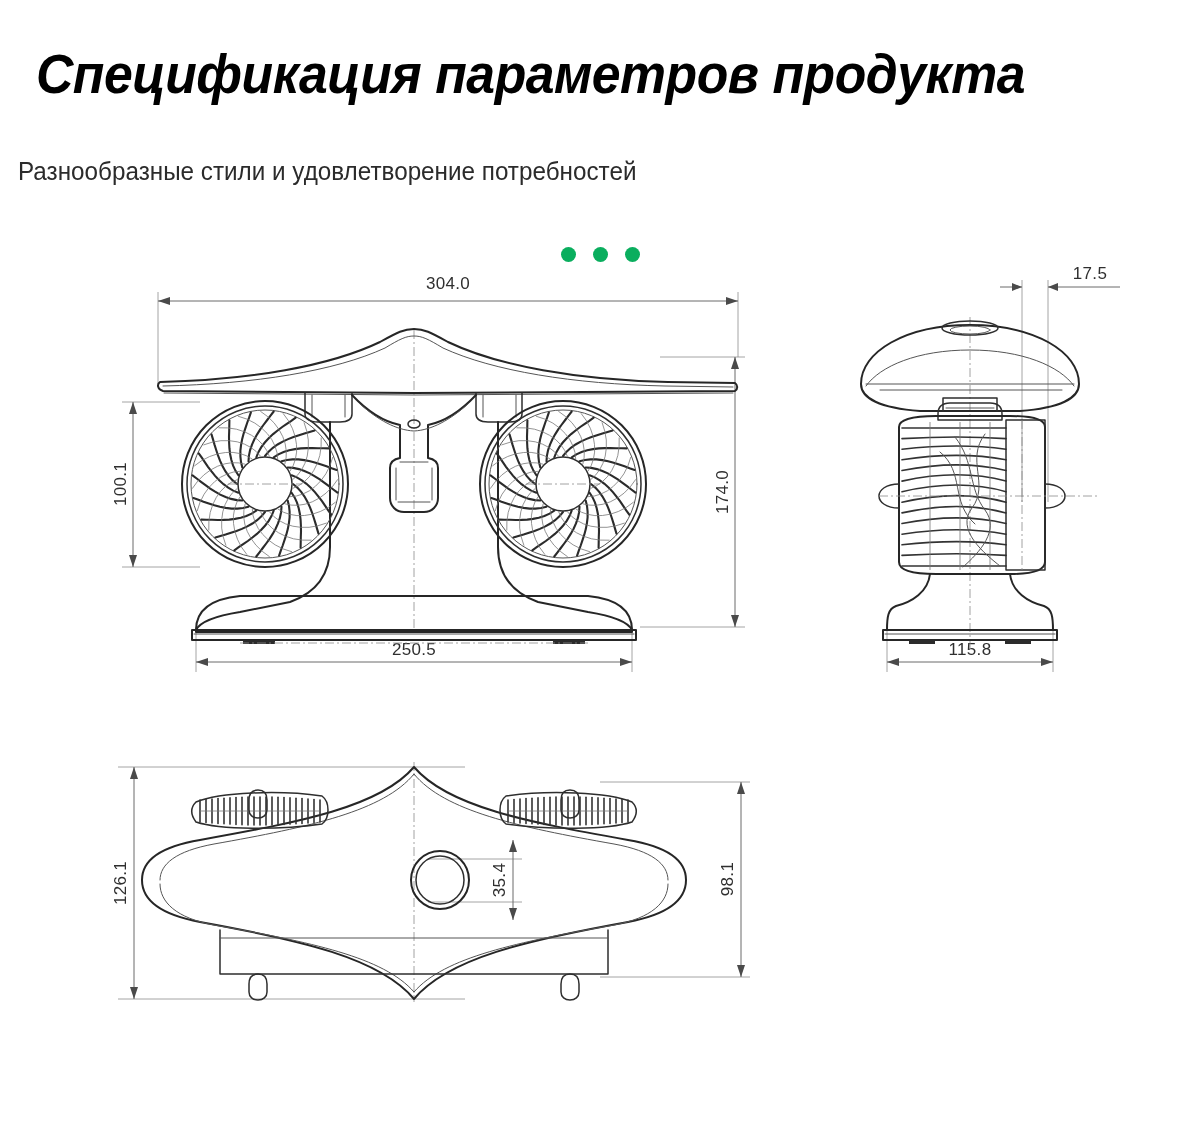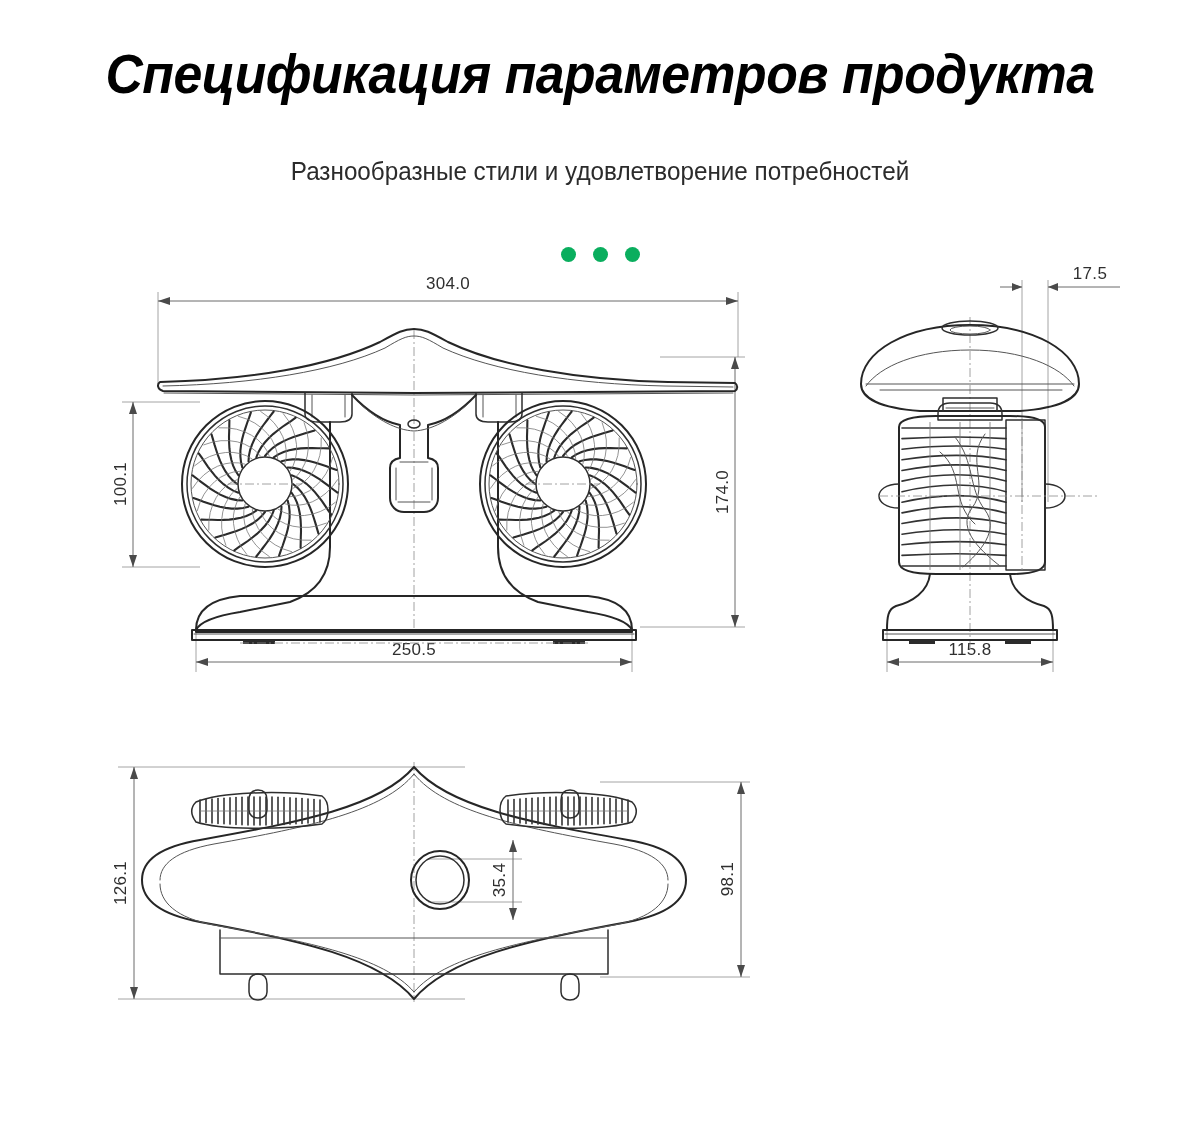--- a/index.html
+++ b/index.html
@@ -11,21 +11,21 @@
     width: 1200px;
     height: 1130px;
     font-family: "Liberation Sans", sans-serif;
     color: #1a1a1a;
     overflow: hidden;
     position: relative;
   }
 
   
   .page-header {
-    text-align: center;
+    text-align: left;
     padding-top: 46px;
   }
   .page-title {
     font-family: "Liberation Sans", sans-serif;
     font-weight: 700;
     font-style: italic;
     font-size: 55px;
     line-height: 1.05;
     letter-spacing: -0.5px;
     color: #000000;

